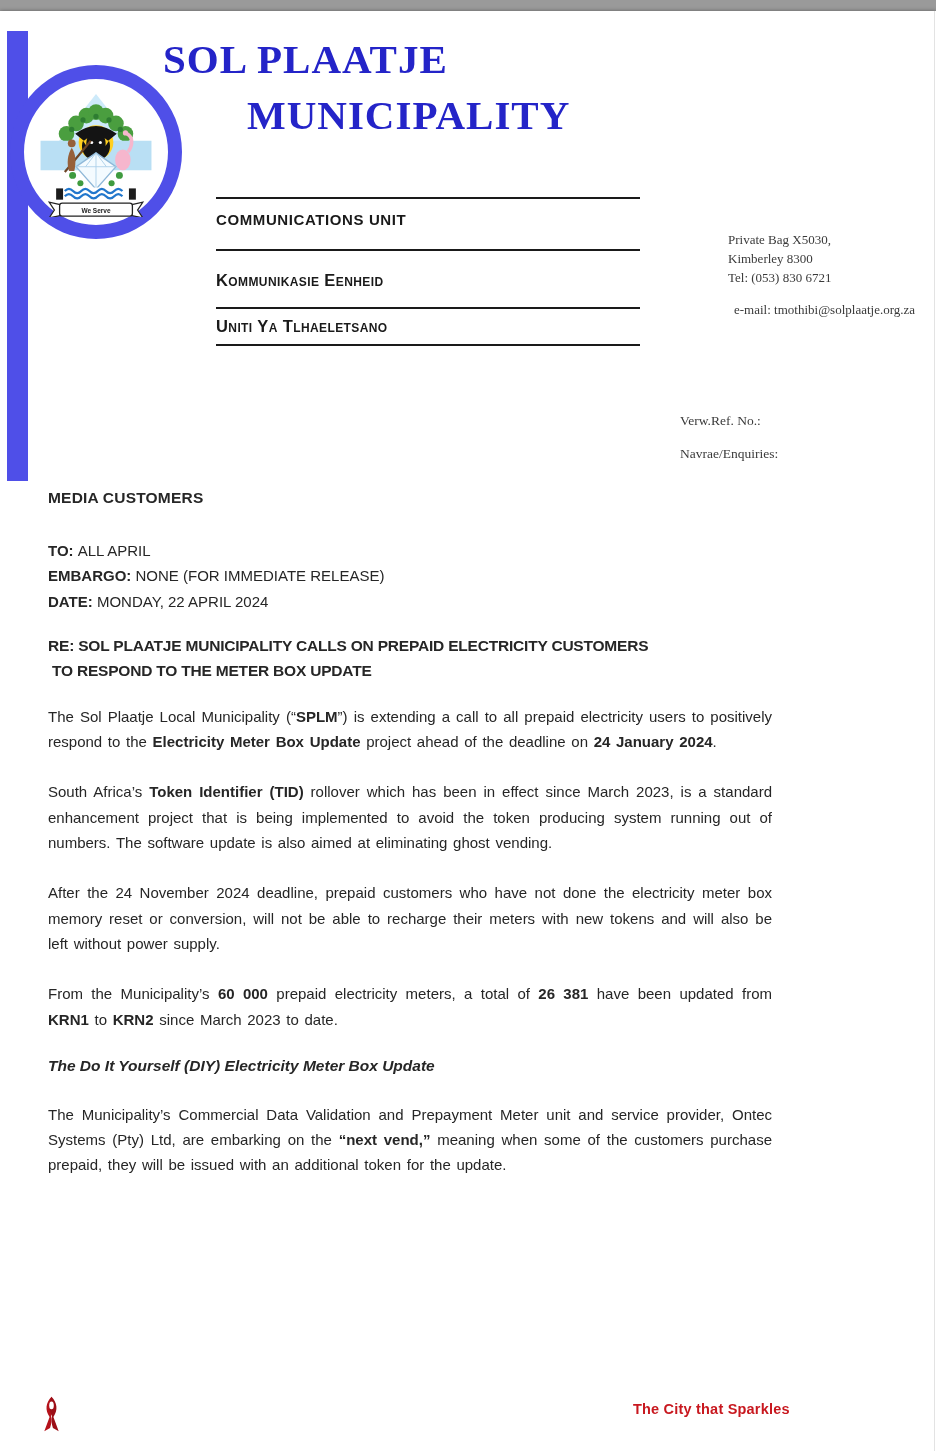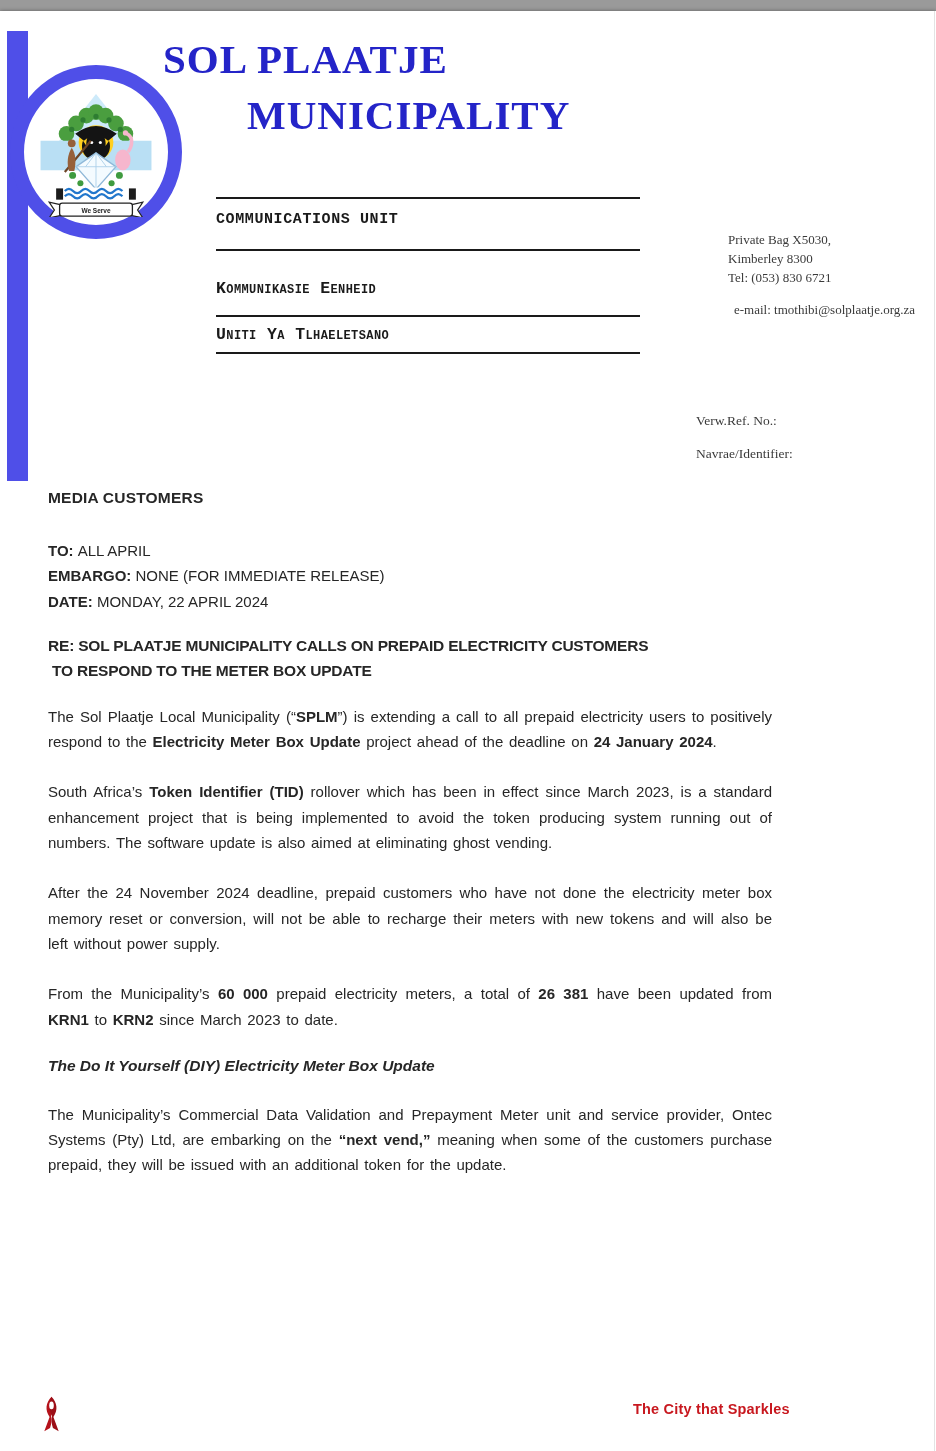--- a/index.html
+++ b/index.html
@@ -12,31 +12,31 @@
   .leftbar{position:absolute;left:7px;top:20px;width:21px;height:450px;background:#4f4fe8;}
   .logo-ring{
     position:absolute;left:10px;top:54px;width:144px;height:146px;
     border:14px solid #4f4fe8;border-radius:50%;background:#fff;
     display:flex;align-items:center;justify-content:center;
   }
   .org-title{position:absolute;color:#2424c8;font-family:"Liberation Serif",serif;
     font-weight:bold;font-size:41px;letter-spacing:1px;white-space:nowrap;}
   .t1{left:163px;top:24px;}
   .t2{left:247px;top:80px;}
-  .units{position:absolute;left:216px;top:186px;width:424px;color:#1a1a1a;font-family:Liberation Mono, monospace;}
+  .units{position:absolute;left:216px;top:186px;width:424px;color:#1a1a1a;}
   .unit-row{border-top:2px solid #1a1a1a;font-weight:bold;font-size:15px;letter-spacing:.6px;}
   .unit-row.r1{padding:12px 0 21px 0;}
-  .unit-row.r2{padding:28px 0 17px 0;}
+  .unit-row.r2{padding:20px 0 17px 0;}
   .unit-row.r3{padding:8px 0 8px 0;}
   .unit-row.last-line{border-bottom:2px solid #1a1a1a;}
   .sc{font-variant:small-caps;font-size:16.5px;letter-spacing:.4px;}
   .contact{position:absolute;left:728px;top:219px;font-family:"Liberation Serif",serif;
     font-size:13px;line-height:19px;color:#3a3a3a;}
   .contact .email{margin-top:13px;margin-left:6px;}
-  .refblock{position:absolute;left:696px;top:402px;font-family:"Liberation Serif",serif;
+  .refblock{position:absolute;left:680px;top:402px;font-family:"Liberation Serif",serif;
     font-size:13.5px;color:#3a3a3a;}
   .refblock .r-line2{margin-top:17px;}
   
   .docbody{position:absolute;left:48px;top:478px;width:724px;color:#262626;font-size:15px;}
   .ms-heading{font-weight:bold;font-size:15.5px;letter-spacing:.2px;margin:0 0 31px 0;}
   .meta{line-height:25.3px;margin:0 0 19px 0;}
   .meta .val{padding-left:.28em;}
   .subject{font-weight:bold;font-size:15.5px;line-height:25px;letter-spacing:-0.2px;margin:0 0 21px 0;}
   .subject .s2{padding-left:4px;}
   .docbody p{margin:0 0 25px 0;text-align:justify;line-height:25.3px;word-spacing:1.5px;}
@@ -137,21 +137,21 @@
 
   <div class="contact">
     <div>Private Bag X5030,</div>
     <div>Kimberley 8300</div>
     <div>Tel: (053) 830 6721</div>
     <div class="email">e-mail: tmothibi@solplaatje.org.za</div>
   </div>
 
   <div class="refblock">
     <div>Verw.Ref. No.:</div>
-    <div class="r-line2">Navrae/Identifier:</div>
+    <div class="r-line2">Navrae/Enquiries:</div>
   </div>
 
   <div class="docbody">
     <div class="ms-heading">MEDIA CUSTOMERS</div>
 
     <div class="meta">
       <div>
         <b>TO:</b><span class="val">ALL APRIL</span>
       </div>
       <div>

